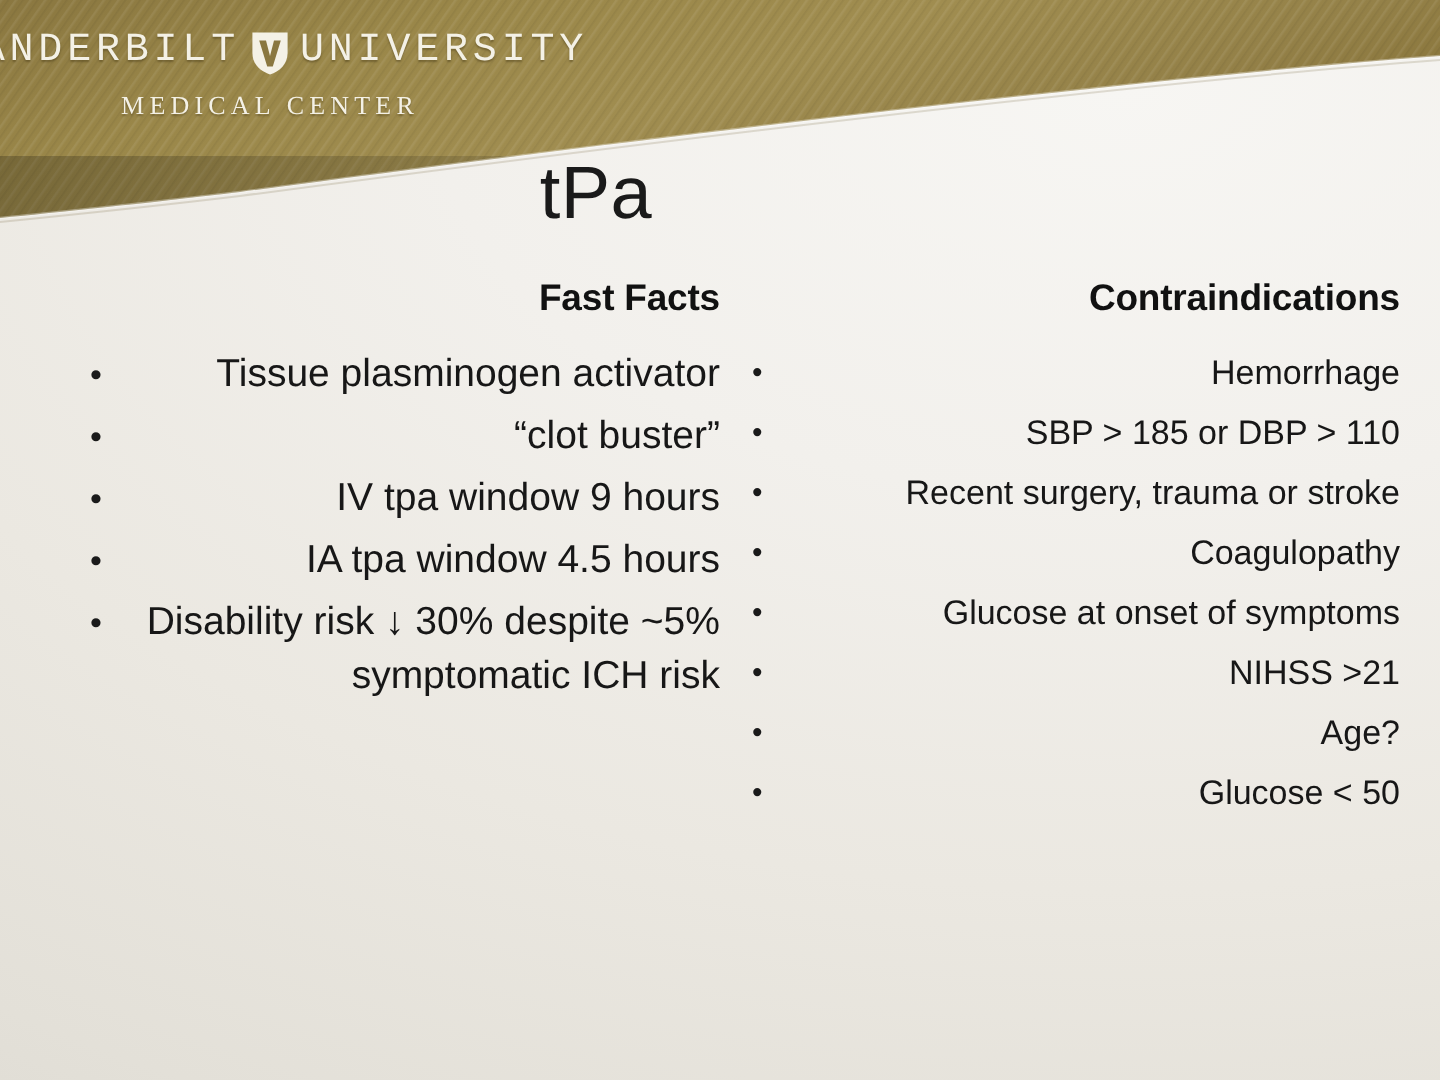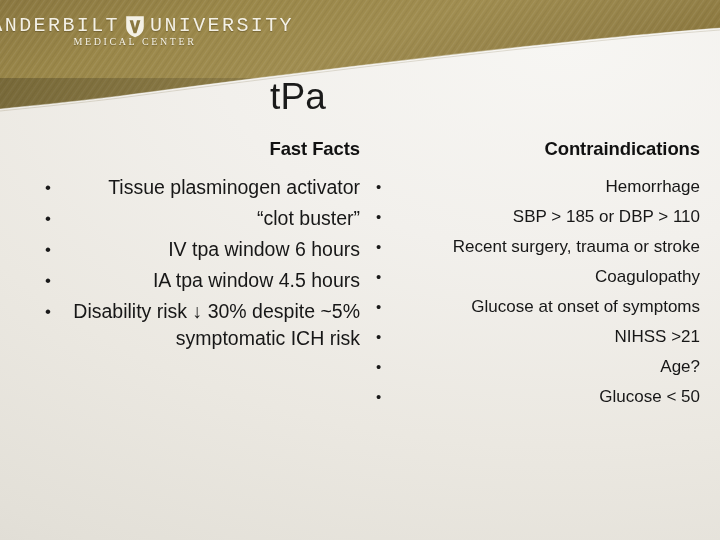--- a/index.html
+++ b/index.html
@@ -55,23 +55,24 @@
     gap: 5px;
     color: #f4f1e6;
     font-family: Liberation Mono, monospace;
     font-size: 20px;
     letter-spacing: 2.4px;
     line-height: 1;
     white-space: nowrap;
     text-shadow: 0 1px 1px rgba(70,58,22,0.45);
   }
   .logo-line2 {
+    margin-top: 9px;
     color: #f4f1e6;
     font-family: "Liberation Serif", serif;
-    font-size: 10px;
+    font-size: 13px;
     letter-spacing: 2.6px;
     line-height: 1;
     white-space: nowrap;
     text-shadow: 0 1px 1px rgba(70,58,22,0.45);
   }
   .shield-icon {
     display: inline-block;
     width: 20px;
     height: 23px;
     position: relative;
@@ -226,21 +227,21 @@
         <li>
           <span class="dot">•</span>
           <span class="txt">Tissue plasminogen activator</span>
         </li>
         <li>
           <span class="dot">•</span>
           <span class="txt">“clot buster”</span>
         </li>
         <li>
           <span class="dot">•</span>
-          <span class="txt">IV tpa window 6 hours</span>
+          <span class="txt">IV tpa window 9 hours</span>
         </li>
         <li>
           <span class="dot">•</span>
           <span class="txt">IA tpa window 4.5 hours</span>
         </li>
         <li>
           <span class="dot">•</span>
           <span class="txt">Disability risk ↓ 30% despite ~5% symptomatic ICH risk</span>
         </li>
       </ul>

